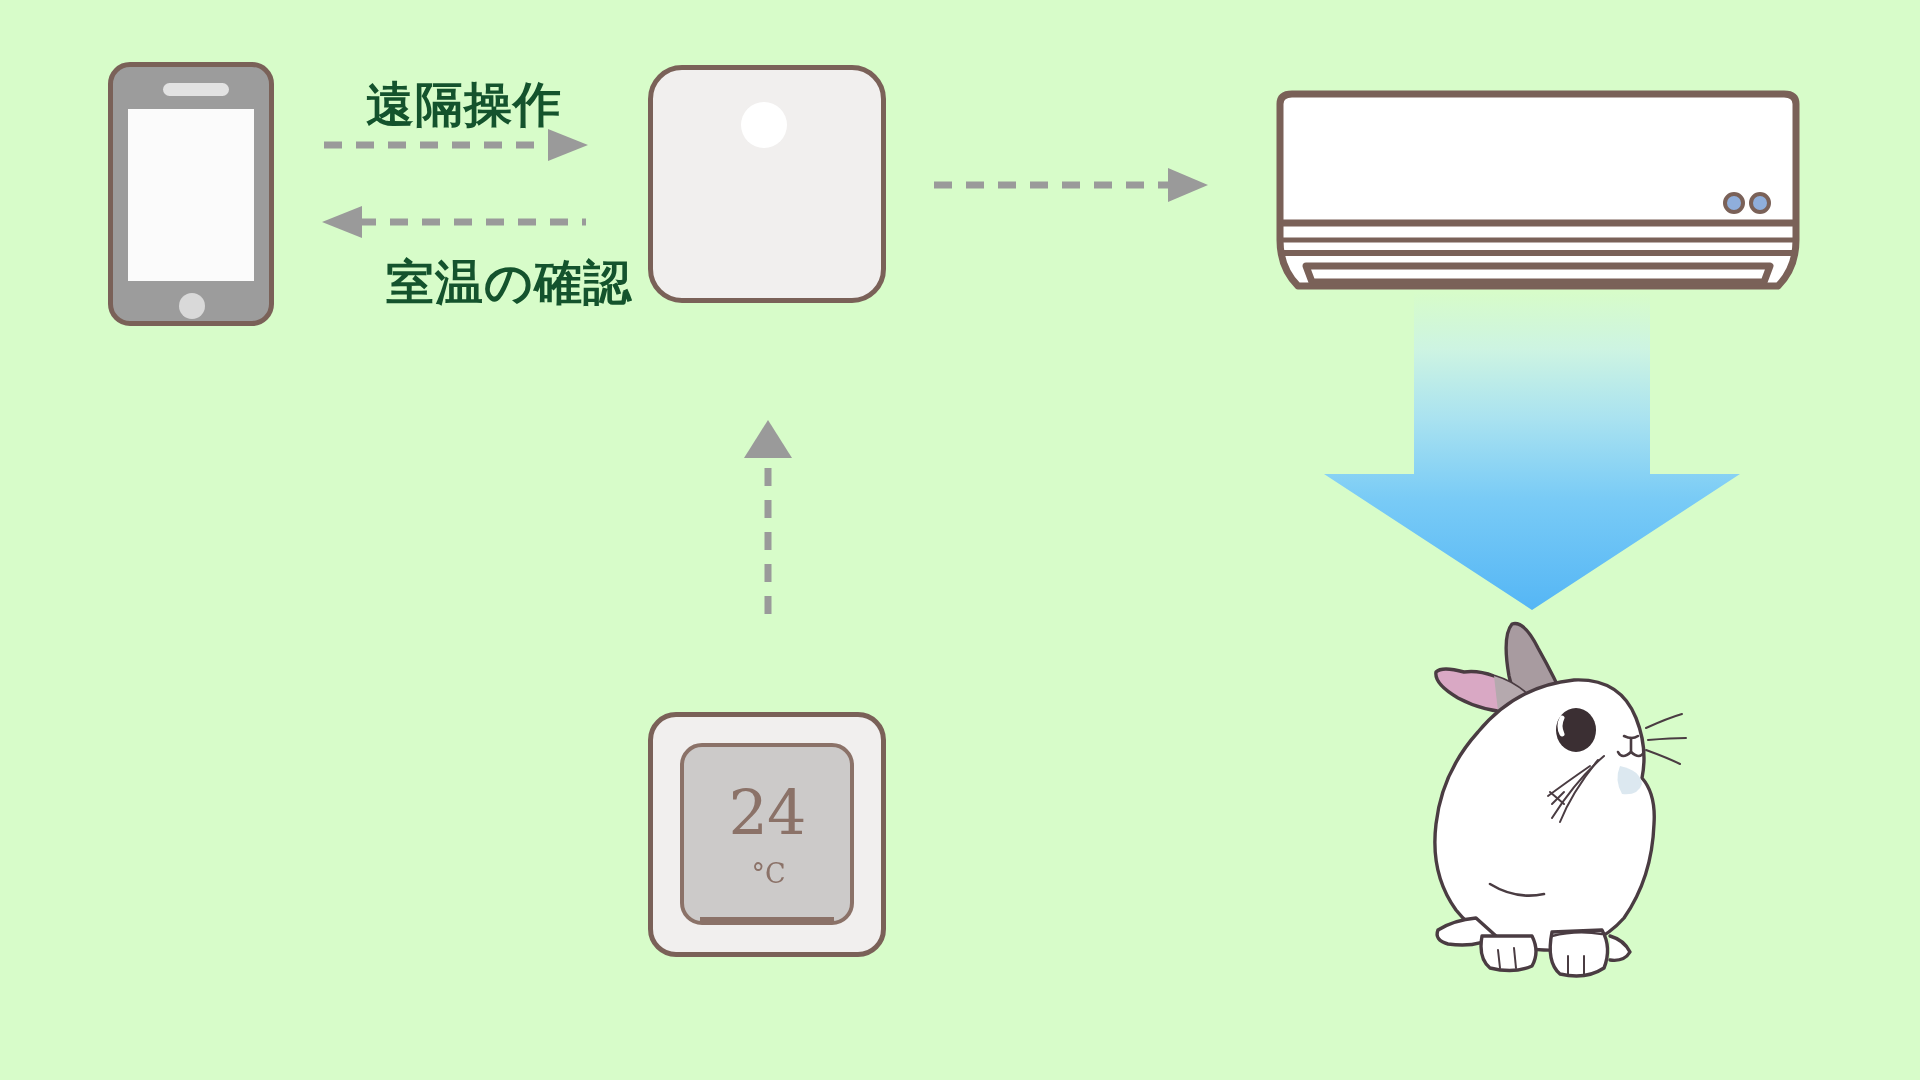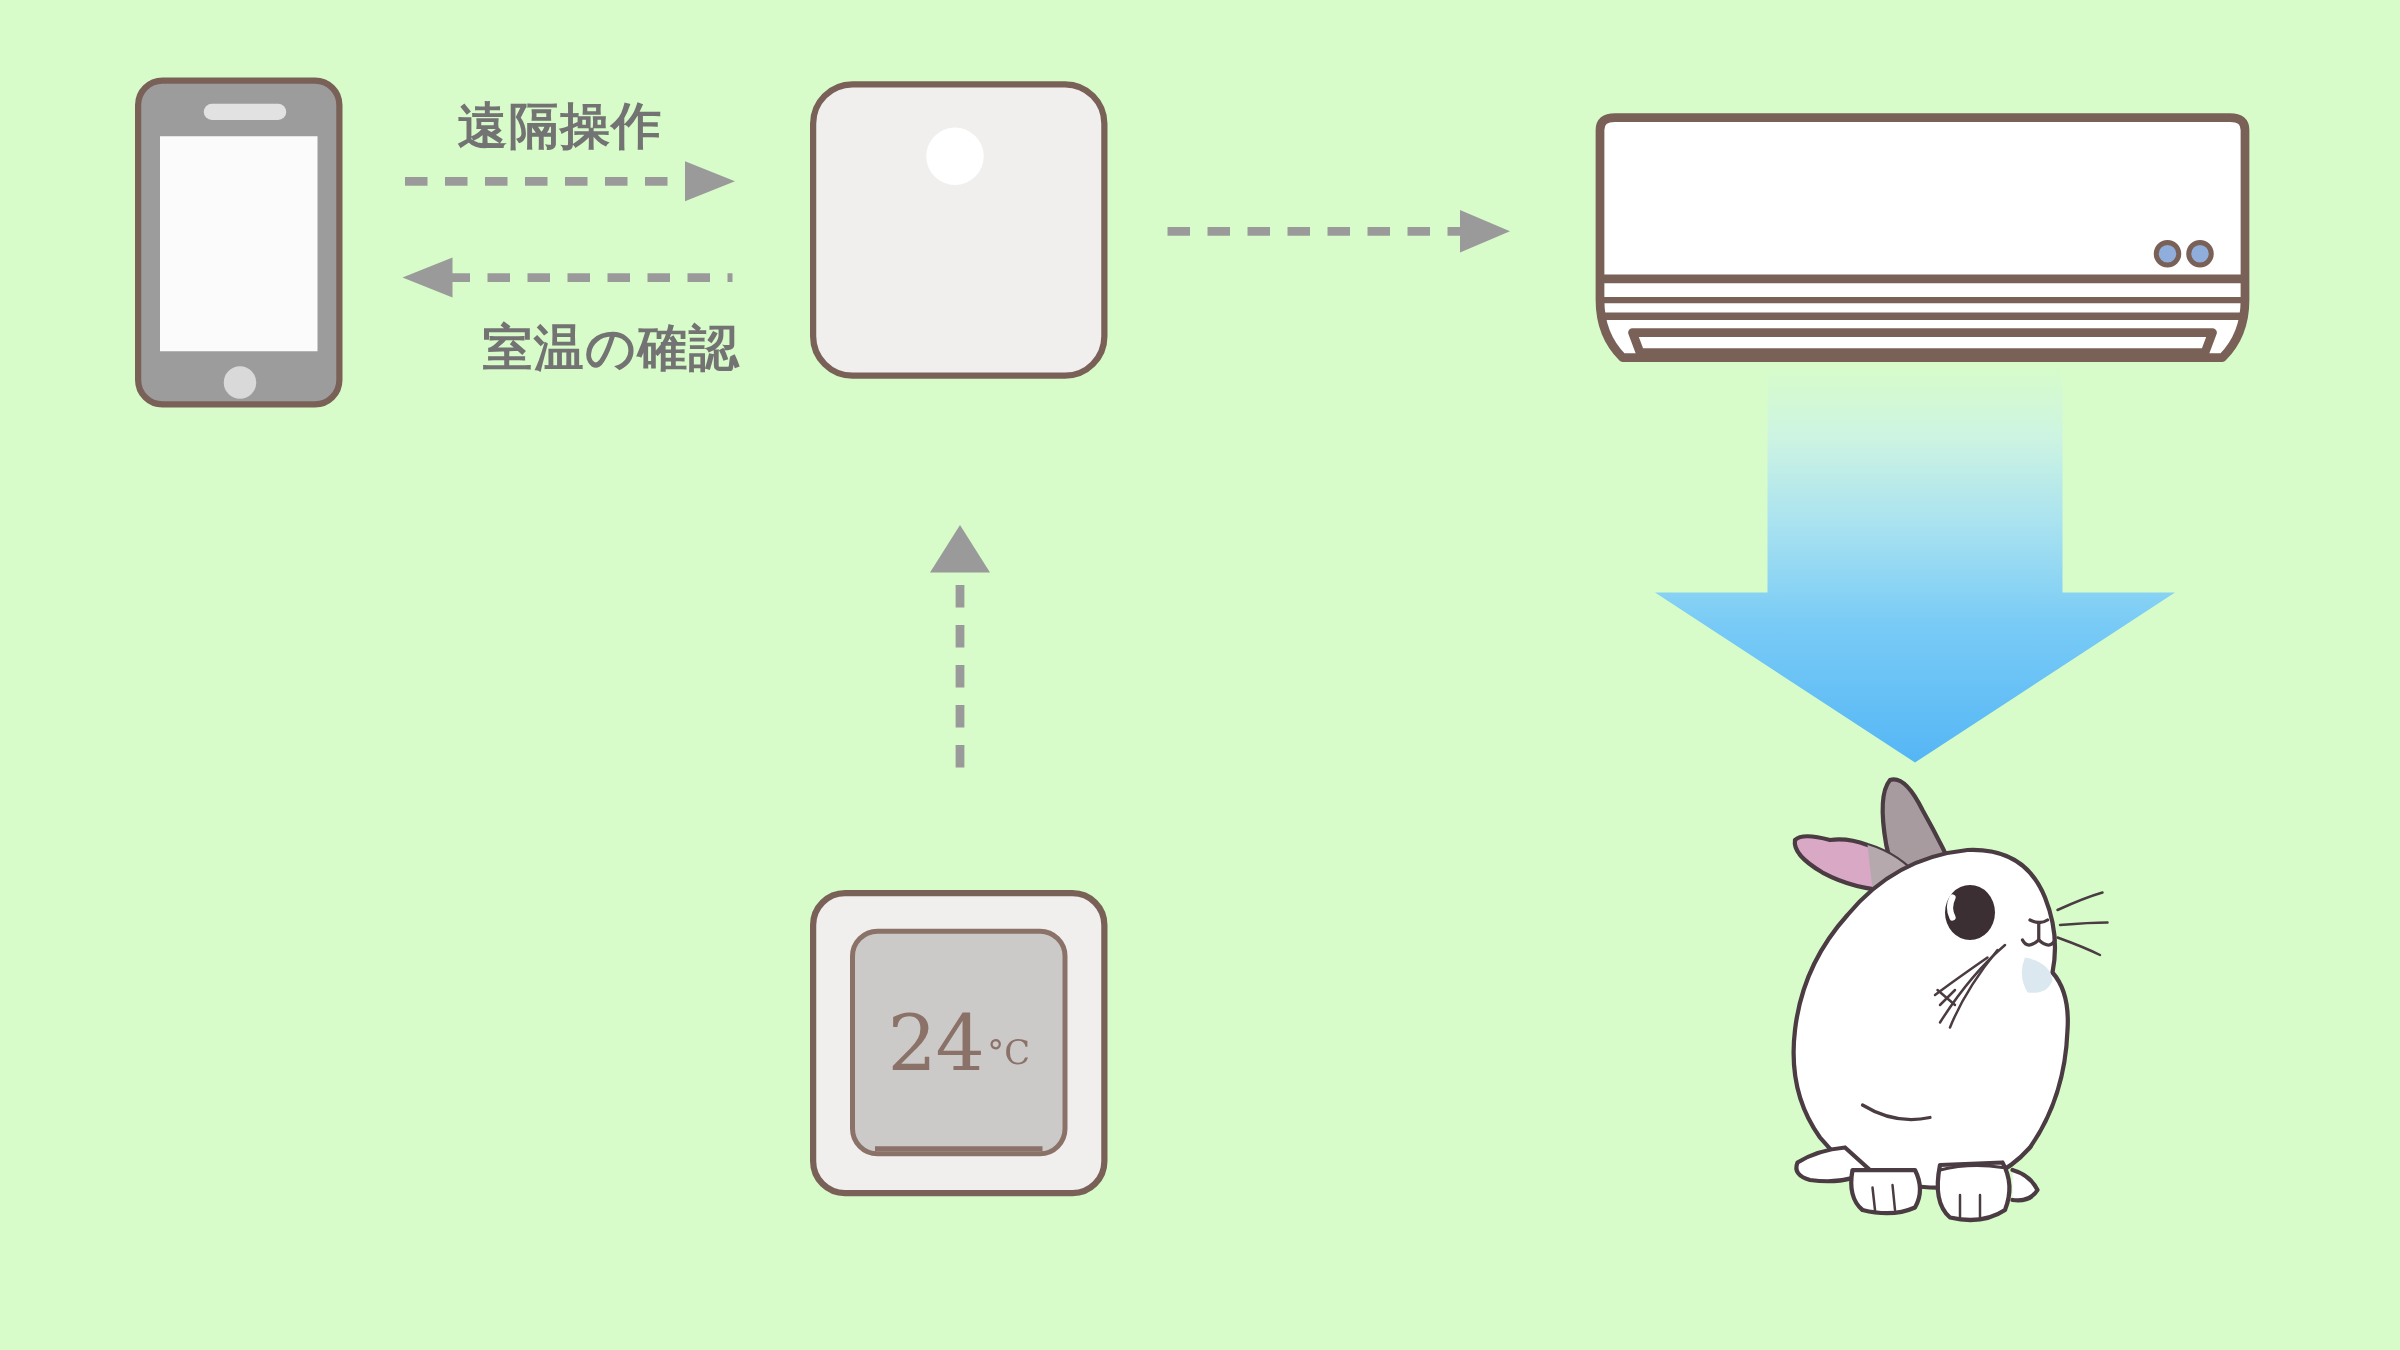--- a/index.html
+++ b/index.html
@@ -16,22 +16,22 @@
   #stage {
     position: relative;
     width: 1920px;
     height: 1080px;
     background: #d7fcc9;
   }
   .abs { position: absolute; }
 
   
   .flow-label {
-    color: #737373;
-    font-size: 40px;
+    color: #14532d;
+    font-size: 48px;
     font-weight: bold;
     letter-spacing: 1px;
     white-space: nowrap;
     font-family: "DejaVu Sans", "Liberation Sans", sans-serif;
   }
   #label-remote { left: 366px; top: 73px; }
   #label-check  { left: 386px; top: 251px; }
 
   
   #phone {
@@ -114,21 +114,21 @@
     line-height: 1;
     letter-spacing: -1px;
   }
   .readout .unit {
     font-size: 27px;
     font-family: "DejaVu Serif", "Liberation Serif", serif;
     margin-left: 3px;
     align-self: center;
     padding-top: 14px;
   }
-  #readout-top { padding-top: 6px; }
+  #readout-top { padding-top: 6px; flex-direction: column; }
   #thermo-divider {
     height: 4px;
     background: #8b7268;
     margin: 0 16px;
   }
   #readout-bottom .unit { padding-top: 18px; margin-left: 6px; }
 
   
   #rabbit { left: 1424px; top: 618px; width: 270px; height: 370px; }
 

